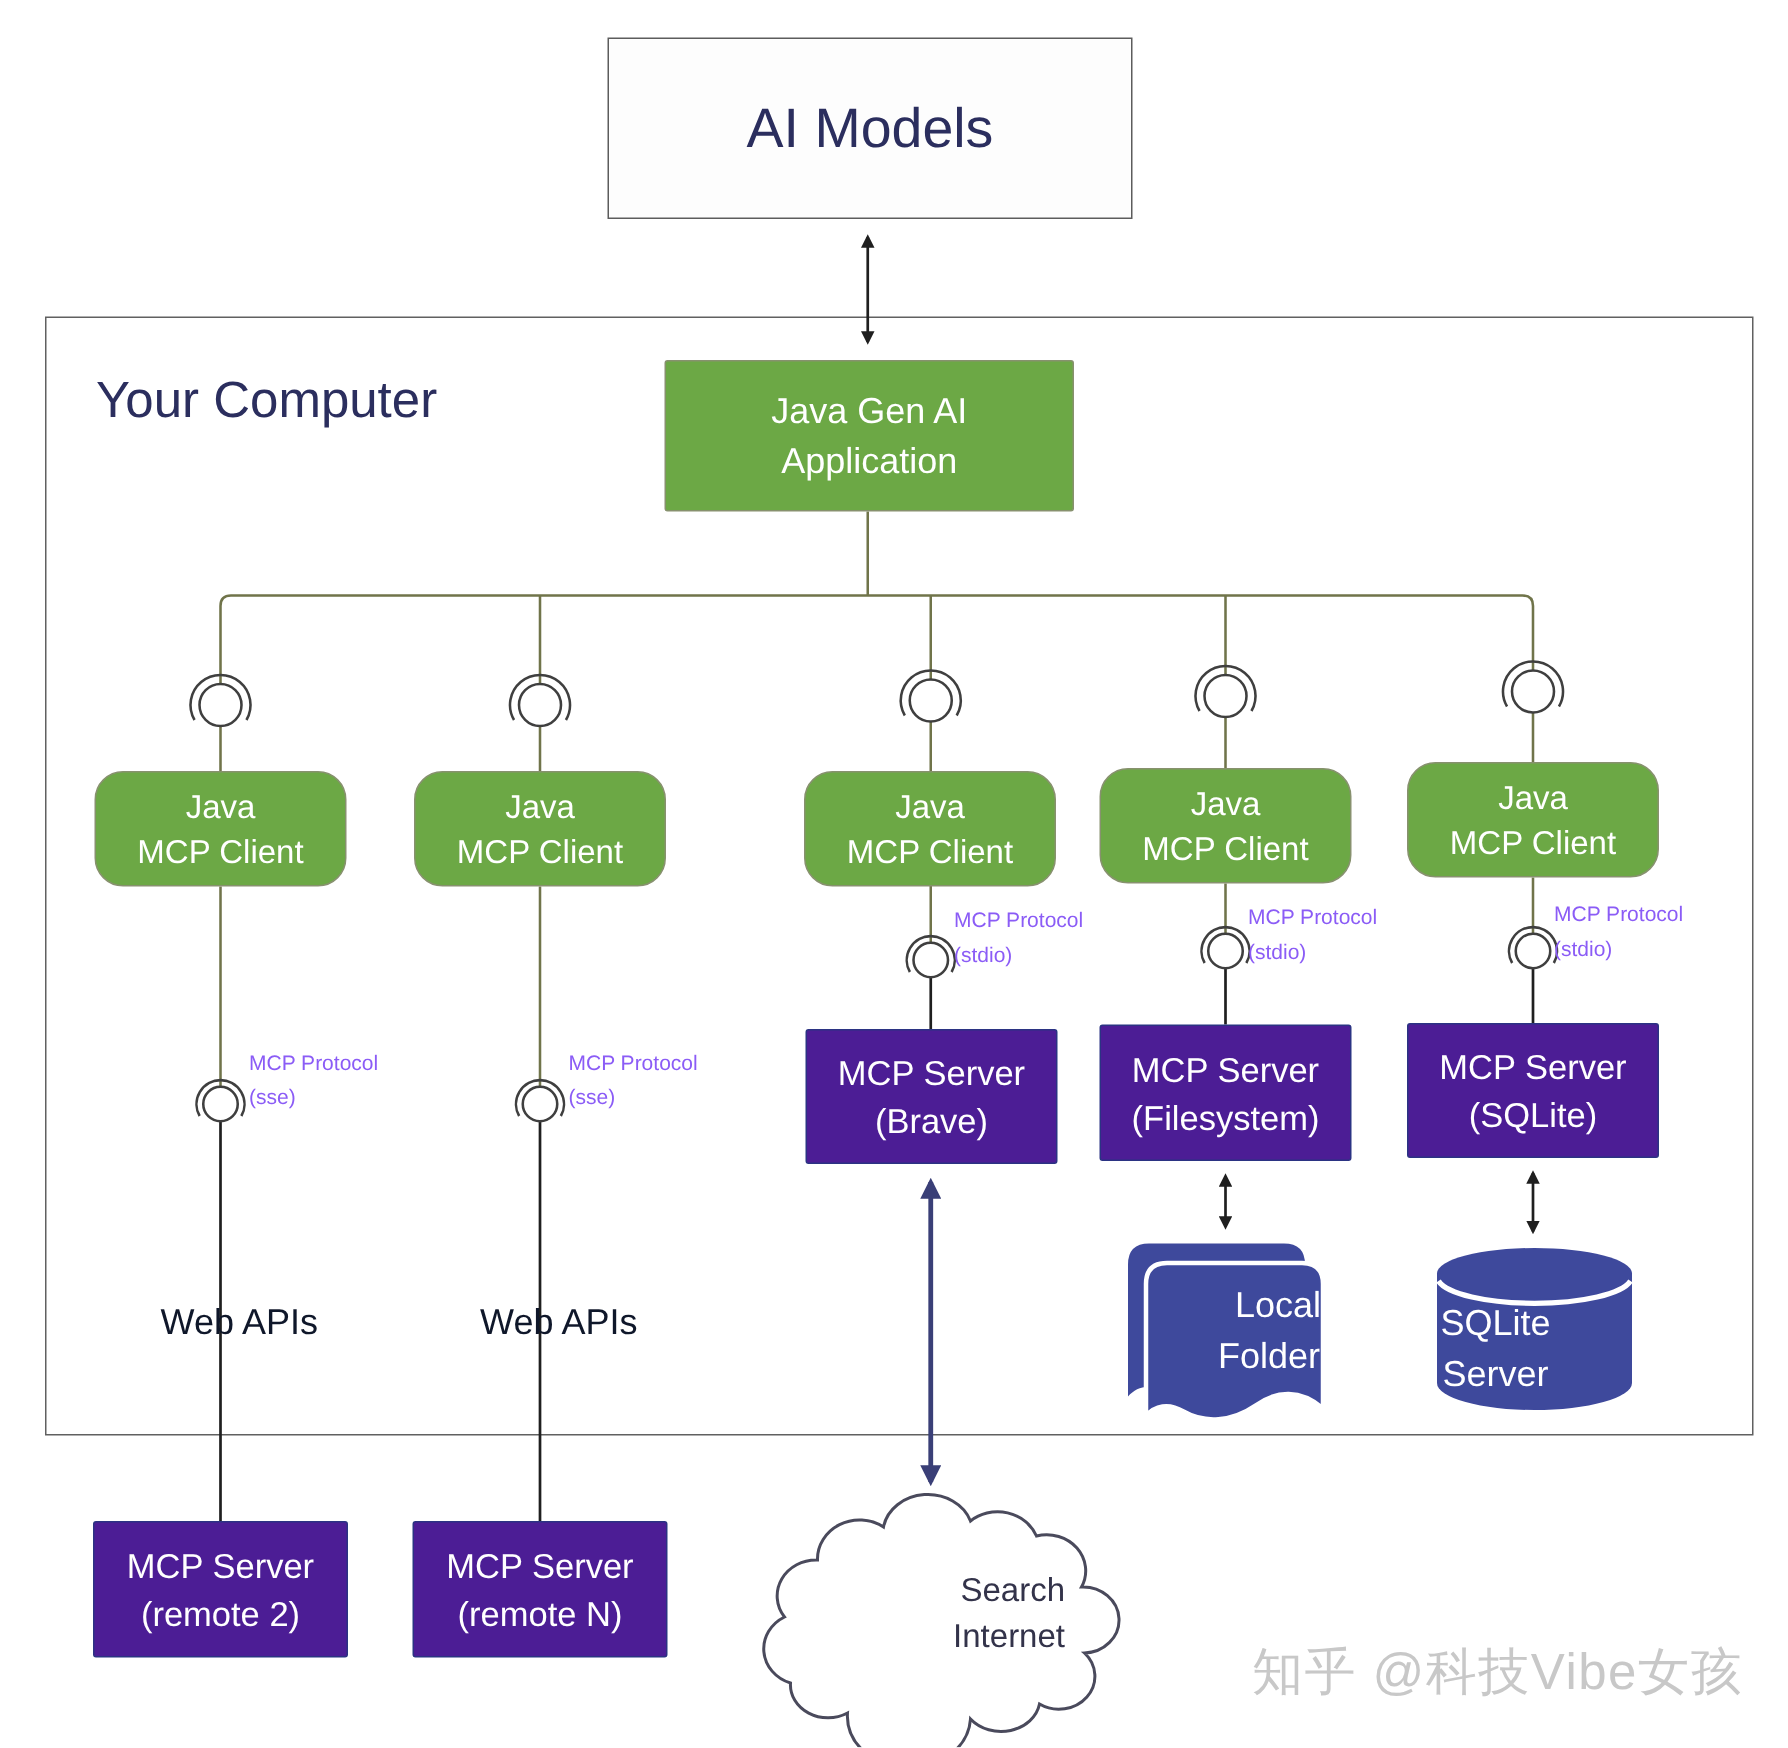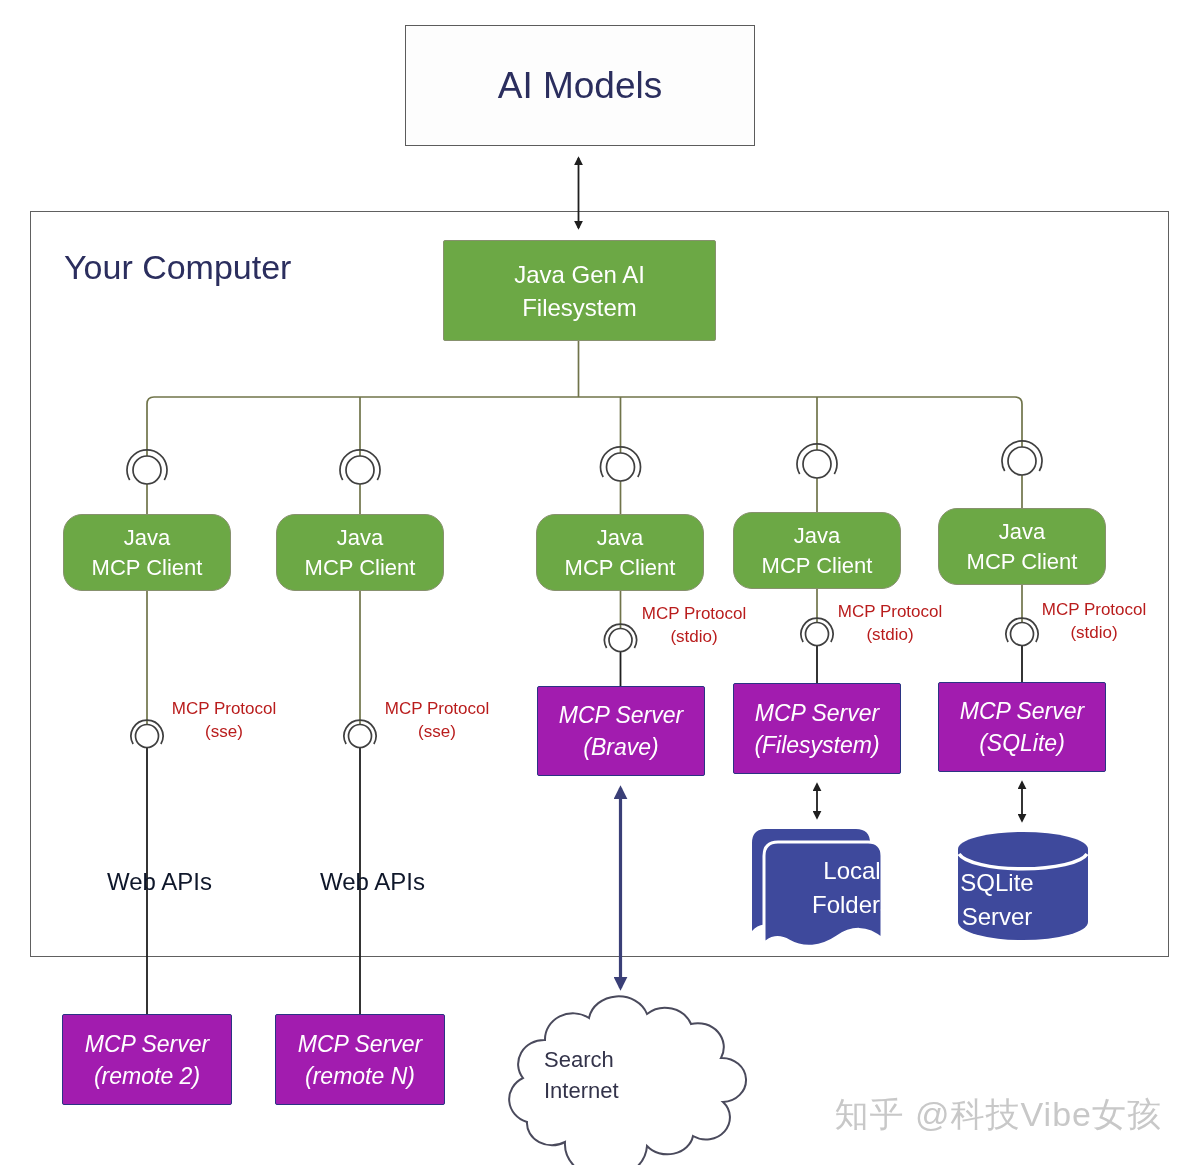--- a/index.html
+++ b/index.html
@@ -12,46 +12,46 @@
     position:absolute;left:30px;top:211px;width:1139px;height:746px;
     border:1.6px solid #606060;background:transparent;z-index:0;box-sizing:border-box;
   }
   .node{
     position:absolute;z-index:2;box-sizing:border-box;border-radius:2px;
     display:flex;flex-direction:column;align-items:center;justify-content:center;
     text-align:center;color:#ffffff;
   }
   .node .ln{display:block;}
   .green{background:#6CA845;border:1px solid #87916e;}
-  .indigo{background:#a21caf;border:1.5px solid #2b3383;font-style:italic;}
+  .indigo{background:#4c1d95;border:1.5px solid #2b3383;}
   .outline-box{
     position:absolute;z-index:2;box-sizing:border-box;border:1.6px solid #5c5c5c;background:#fdfdfd;
     display:flex;align-items:center;justify-content:center;text-align:center;
   }
   .ai-box{left:405px;top:25px;width:350px;height:121px;font-size:37px;color:#2B2E5E;}
   .yc-label{
     position:absolute;left:64px;top:248px;font-size:34px;color:#2B2E5E;z-index:2;white-space:nowrap;
   }
   .app-box{left:443px;top:240px;width:273px;height:101px;font-size:24px;line-height:33px;}
   .client{width:168px;height:77px;font-size:22px;line-height:30px;border-radius:19px;}
   .server{font-size:23px;line-height:32px;}
   .proto{
-    position:absolute;z-index:2;width:116px;text-align:center;
-    font-size:17px;line-height:23px;color:#b91c1c;
+    position:absolute;z-index:2;width:116px;
+    font-size:14px;line-height:23px;color:#8b5cf6;
   }
   .webapis{
     position:absolute;z-index:2;width:130px;text-align:right;
     font-size:24px;color:#0f172a;white-space:nowrap;margin-top:16px;
   }
   .shape-label{
     position:absolute;z-index:2;text-align:center;color:#ffffff;
     font-size:24px;line-height:34px;
   }
   .cloud-label{
-    position:absolute;z-index:2;left:544px;top:1044px;width:150px;text-align:left;
+    position:absolute;z-index:2;left:560px;top:1044px;width:150px;text-align:right;
     font-size:22px;line-height:31px;color:#33334a;
   }
   .watermark{
     position:absolute;z-index:3;right:30px;top:1092px;font-size:34px;color:#C8C8C8;
     letter-spacing:1px;white-space:nowrap;
   }
 </style>
 </head>
 <body>
 
@@ -164,21 +164,21 @@
   </svg>
 
   <div class="outline-box ai-box">
     <span>AI Models</span>
   </div>
 
   <div class="yc-label">Your Computer</div>
 
   <div class="node green app-box">
     <span class="ln">Java Gen AI</span>
-    <span class="ln">Filesystem</span>
+    <span class="ln">Application</span>
   </div>
 
   <div class="node green client" style="left:63px;top:514px;">
     <span class="ln">Java</span>
     <span class="ln">MCP Client</span>
   </div>
   <div class="node green client" style="left:276px;top:514px;">
     <span class="ln">Java</span>
     <span class="ln">MCP Client</span>
   </div>

